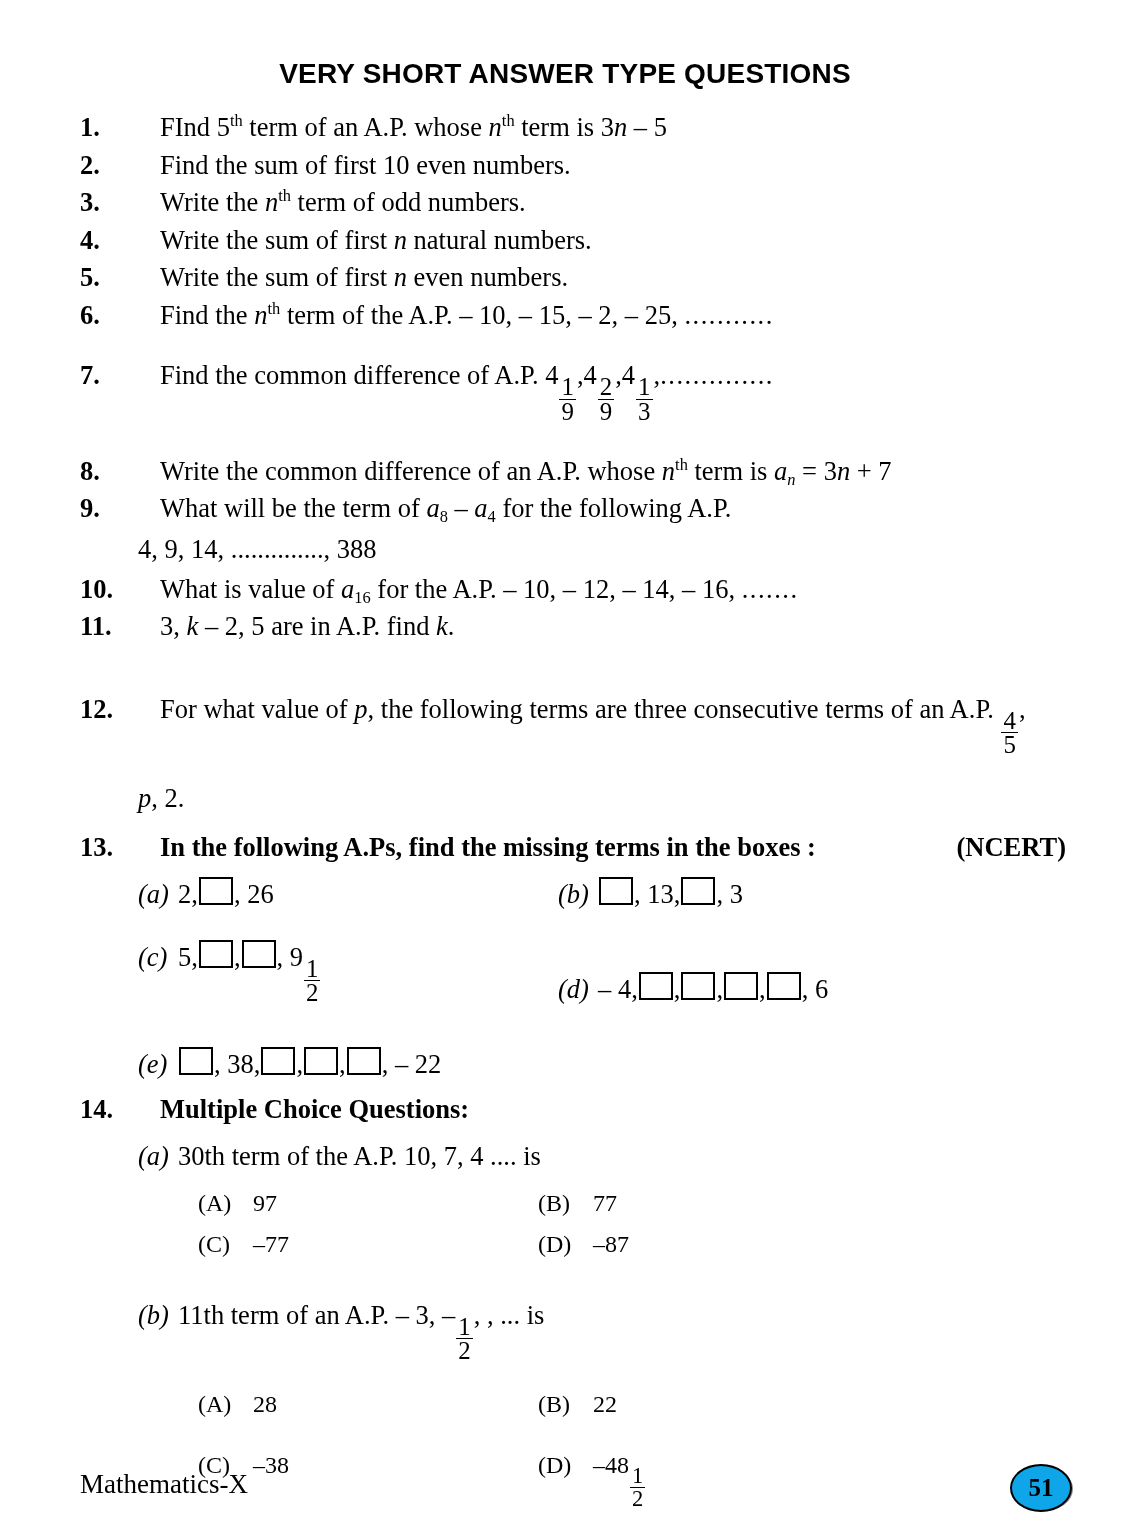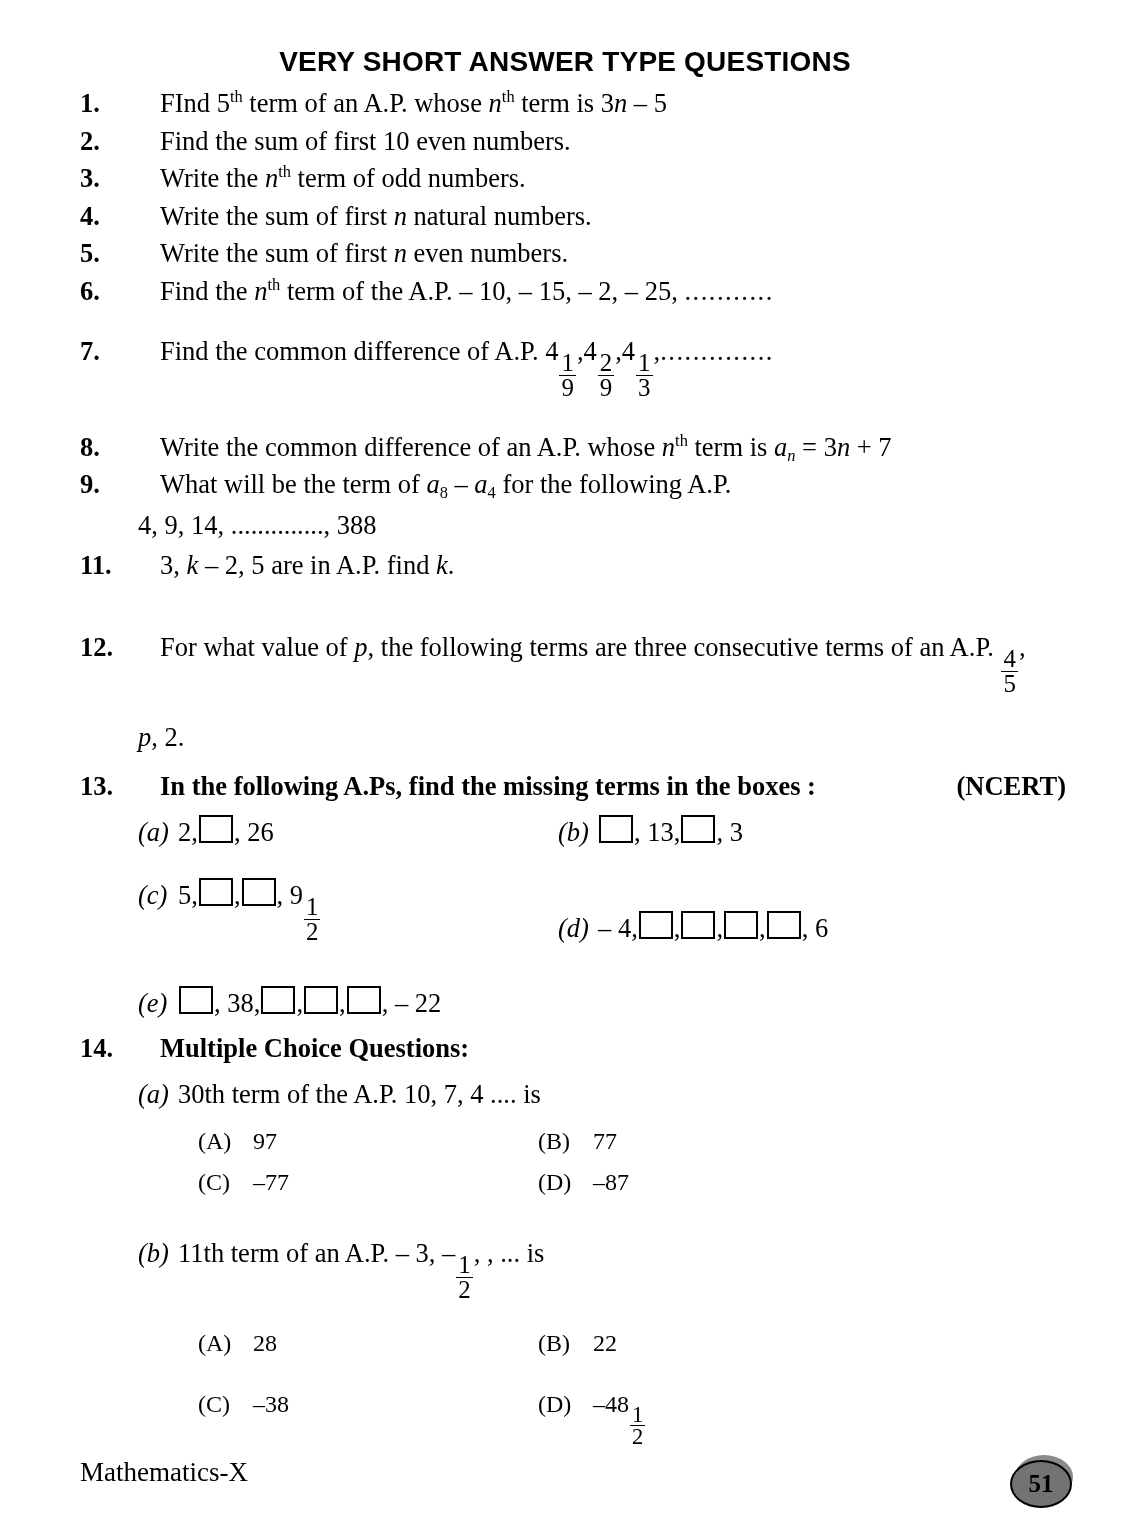--- a/index.html
+++ b/index.html
@@ -23,21 +23,21 @@
     padding: 0;
   }
 
   
   .doc-title {
     text-align: center;
     font-family: "Liberation Sans", "DejaVu Sans", sans-serif;
     font-weight: bold;
     font-size: 28px;
     letter-spacing: 0.2px;
-    margin: 0;
+    margin: 12px;
     padding-top: 48px;
     line-height: 1;
   }
 
   
   .qlist {
     margin: 0;
     padding: 0 58px 0 80px;
   }
 
@@ -165,26 +165,26 @@
     left: 5px;
     top: 7px;
     width: 58px;
     height: 44px;
     border-radius: 50%;
     background: #8a8a8a;
   }
   .pagebadge .oval {
     position: absolute;
     left: 0;
-    top: 12px;
+    top: 4px;
     width: 58px;
     height: 44px;
     border-radius: 50%;
     border: 2.6px solid #000;
-    background: #737373;
+    background: #0ea5e9;
     display: flex;
     align-items: center;
     justify-content: center;
     font-weight: bold;
     font-size: 25px;
   }
 </style>
 </head>
 <body>
 
@@ -242,20 +242,24 @@
       <div class="qnum">8.</div>
       <div class="qbody"><span>Write the common difference of an A.P. whose </span><i class="v">n</i><sup class="th">th</sup><span> term is </span><i class="v">a</i><sub class="sb">n</sub><span> = 3</span><i class="v">n</i><span> + 7</span></div>
     </div>
 
     <div class="qrow tight">
       <div class="qnum">9.</div>
       <div class="qbody"><span>What will be the term of </span><i class="v">a</i><sub class="sbn">8</sub><span> – </span><i class="v">a</i><sub class="sbn">4</sub><span> for the following A.P.</span></div>
     </div>
     <div class="cont">4, 9, 14, .............., 388</div>
 
+    <div class="qrow tight">
+      <div class="qnum wide">10.</div>
+      <div class="qbody"><span>What is value of </span><i class="v">a</i><sub class="sbn">16</sub><span> for the A.P. – 10, – 12, – 14, – 16, </span><span class="dots">.......</span></div>
+    </div>
 
     <div class="qrow tight">
       <div class="qnum wide">11.</div>
       <div class="qbody"><span>3, </span><i class="v">k</i><span> – 2, 5 are in A.P. find </span><i class="v">k</i><span>.</span></div>
     </div>
 
     <div class="qrow" style="padding-top:56px">
       <div class="qnum wide">12.</div>
       <div class="qbody"><span>For what value of </span><i class="v">p</i><span>, the following terms are three consecutive terms of an A.P. </span><span class="frac">
             <span class="num">4</span>

